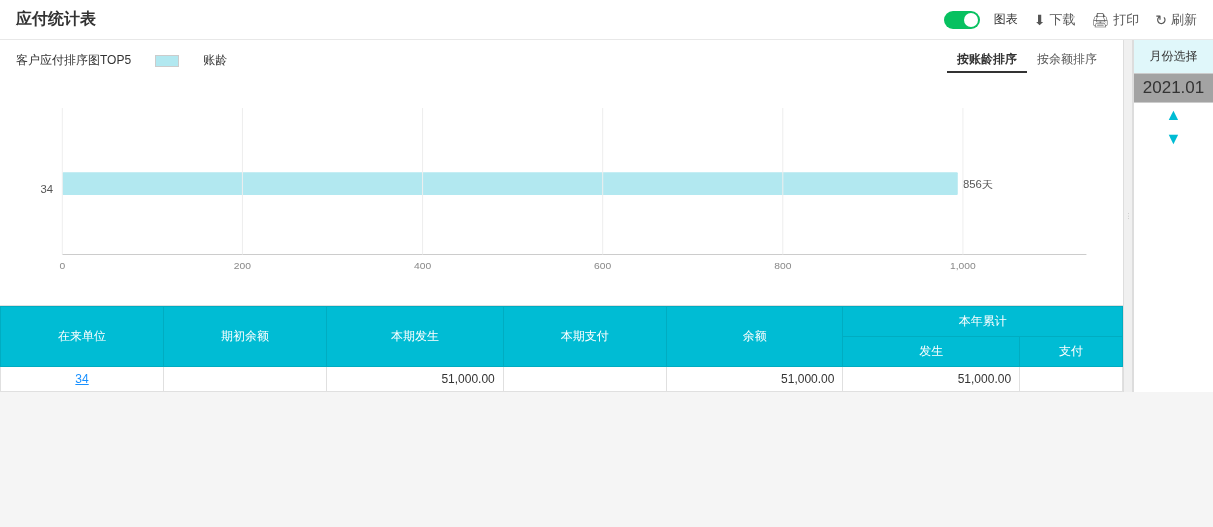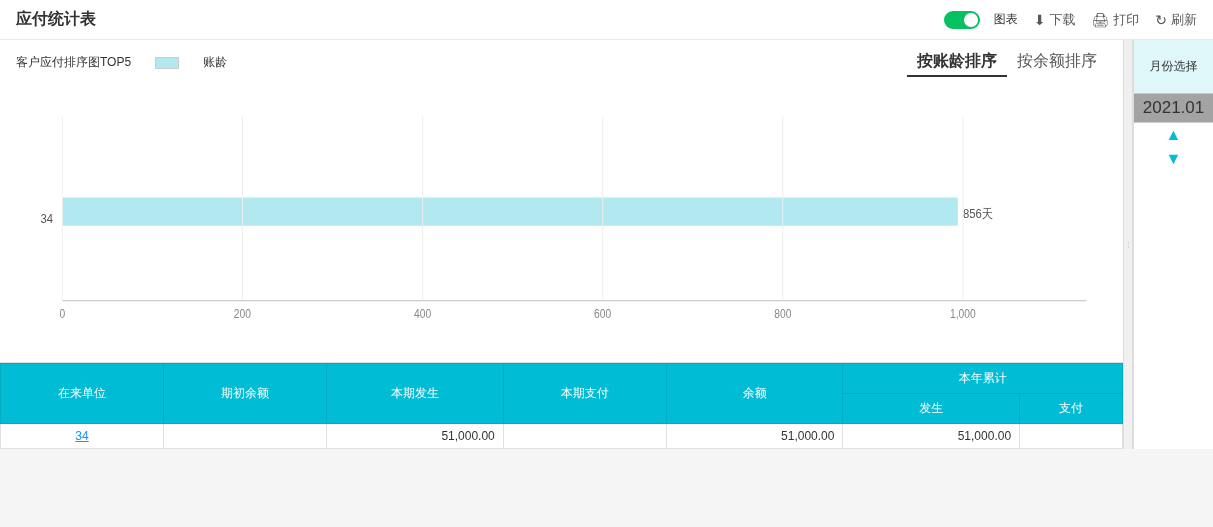--- a/index.html
+++ b/index.html
@@ -1,18 +1,18 @@
 <!DOCTYPE html>
 <html><head>
   <meta charset="utf-8">
   <style>
     * { box-sizing: border-box; margin: 0; padding: 0; }
     body { font-family: "Microsoft YaHei", Arial, sans-serif; font-size: 12px; background: #f5f5f5; color: #333; }
 
-    .page-container { width: 1213px; height: 449px; display: flex; flex-direction: column; background: #fff; overflow: hidden; }
+    .page-container { width: 1213px; height: 392px; display: flex; flex-direction: column; background: #fff; overflow: hidden; }
 
     
     .header { display: flex; align-items: center; justify-content: space-between; padding: 8px 16px; border-bottom: 1px solid #e8e8e8; background: #fff; height: 40px; }
     .header-title { font-size: 16px; font-weight: bold; color: #333; }
     .header-actions { display: flex; align-items: center; gap: 16px; }
     .toggle-switch { display: flex; align-items: center; gap: 14px; cursor: pointer; }
     .toggle-track { width: 36px; height: 18px; background: #07c160; border-radius: 9px; position: relative; cursor: pointer; }
     .toggle-thumb { width: 14px; height: 14px; background: #fff; border-radius: 50%; position: absolute; top: 2px; right: 2px; }
     .action-btn { display: flex; align-items: center; gap: 4px; cursor: pointer; color: #555; font-size: 13px; }
     .action-icon { font-size: 14px; }
@@ -21,38 +21,38 @@
     .main-content { display: flex; flex: 1; overflow: hidden; }
 
     
     .chart-section { flex: 1; display: flex; flex-direction: column; overflow: hidden; }
 
     
     .chart-header { display: flex; align-items: center; justify-content: space-between; padding: 8px 16px; }
     .chart-legend { display: flex; align-items: center; gap: 24px; }
     .legend-box { width: 24px; height: 12px; background: #b2e8f0; border: 1px solid #ccc; }
     .chart-sort-btns { display: flex; gap: 0; }
-    .sort-btn { padding: 3px 10px; font-size: 16px; cursor: pointer; border-bottom: 2px solid transparent; color: #555; }
+    .sort-btn { padding: 3px 10px; font-size: 12px; cursor: pointer; border-bottom: 2px solid transparent; color: #555; }
     .sort-btn.active { color: #333; border-bottom: 2px solid #333; font-weight: bold; }
 
     
     .chart-wrap { flex: 1; position: relative; padding: 8px 16px 8px 16px; min-height: 0; }
     .chart-svg { width: 100%; height: 100%; }
 
     
     .table-section { border-top: 1px solid #e0e0e0; }
     .data-table { width: 100%; border-collapse: collapse; }
     .data-table th { background: #00bcd4; color: #fff; text-align: center; padding: 6px 8px; font-size: 12px; font-weight: normal; border: 1px solid #00acc1; }
     .data-table td { text-align: center; padding: 5px 8px; font-size: 12px; border: 1px solid #e0e0e0; background: #fff; }
     .data-table td.text-right { text-align: right; }
     .data-table td.link-cell { color: #1890ff; text-decoration: underline; text-align: center; cursor: pointer; }
 
     
     .sidebar { width: 80px; border-left: 1px solid #ddd; background: #fff; display: flex; flex-direction: column; overflow: hidden; }
-    .sidebar-header { background: #e0f7fa; padding: 18px 4px; text-align: center; font-size: 12px; color: #333; border-bottom: 1px solid #ccc; }
+    .sidebar-header { background: #e0f7fa; padding: 8px 4px; text-align: center; font-size: 12px; color: #333; border-bottom: 1px solid #ccc; }
     .sidebar-current { background: #a3a3a3; padding: 4px; text-align: center; font-size: 17px; color: #333; border-bottom: 1px solid #ccc; }
     .sidebar-nav { display: flex; flex-direction: column; align-items: center; flex: 1; overflow: hidden; position: relative; }
     .sidebar-arrow { width: 100%; text-align: center; padding: 3px 0; cursor: pointer; color: #00bcd4; font-size: 16px; background: #fff; }
     .sidebar-months { flex: 1; overflow: hidden; display: flex; flex-direction: column; }
     .month-item { padding: 4px 0; text-align: center; font-size: 12px; cursor: pointer; color: #555; }
     .year-badge { background: #8bc34a; color: #fff; padding: 2px 6px; font-size: 11px; border-radius: 2px; text-align: center; margin: 1px auto; cursor: pointer; }
 
     .divider-col { width: 10px; background: #f0f0f0; border-left: 1px solid #ddd; border-right: 1px solid #ddd; cursor: ew-resize; display: flex; align-items: center; justify-content: center; }
     .divider-dots { color: #bbb; font-size: 8px; writing-mode: vertical-rl; }
   </style>

